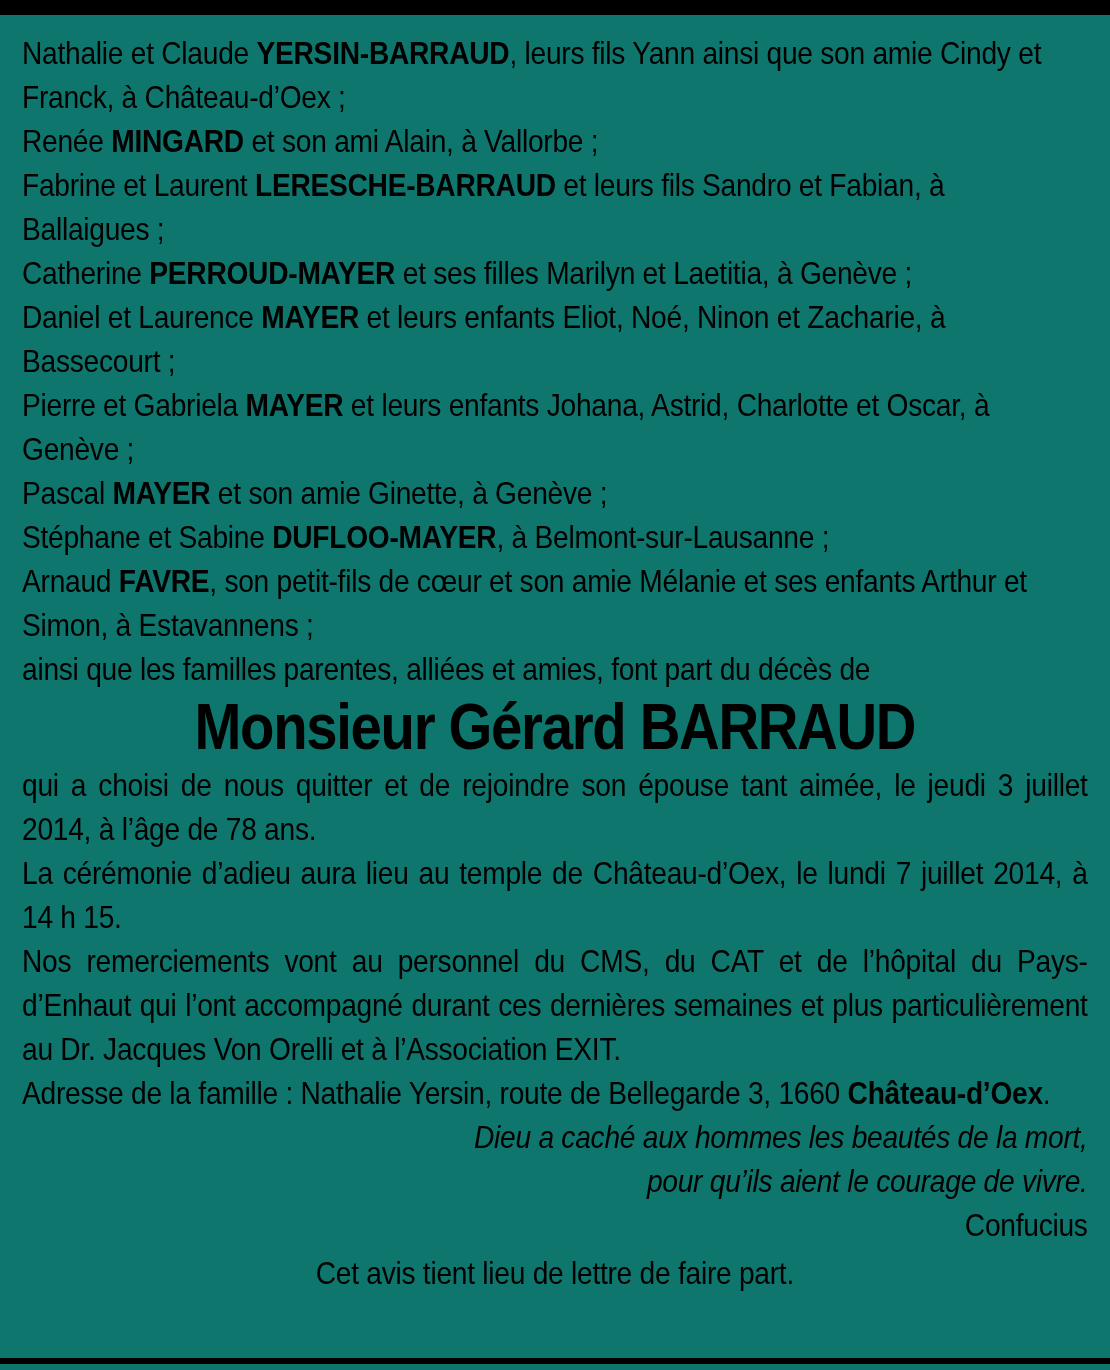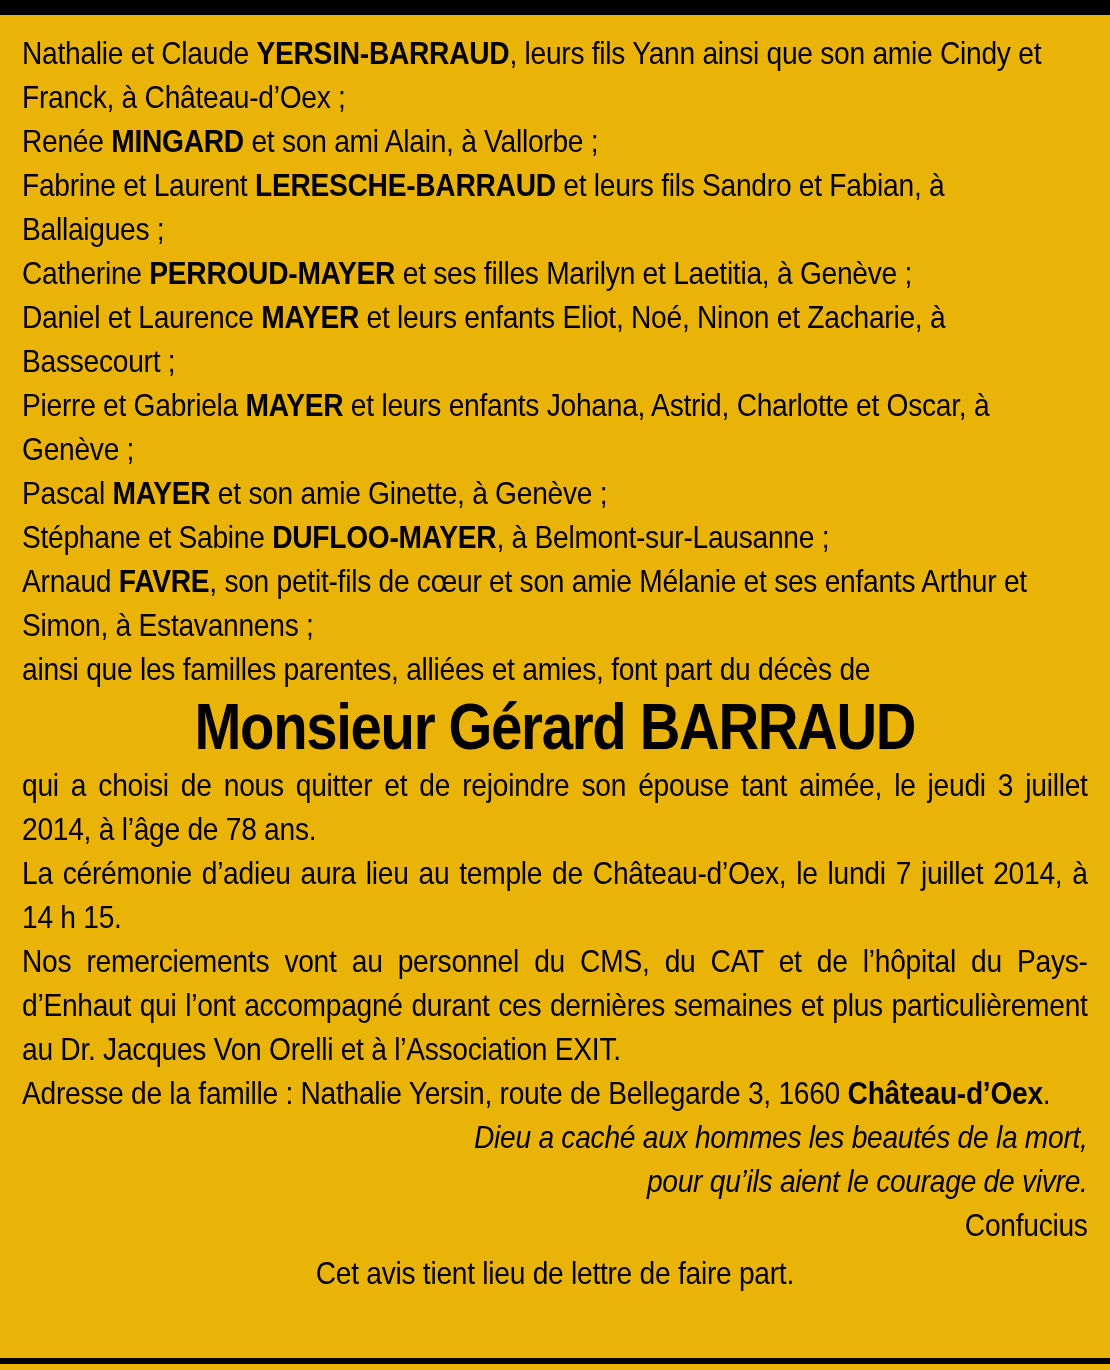--- a/index.html
+++ b/index.html
@@ -1,20 +1,20 @@
 <!DOCTYPE html>
 <html><head>
 <meta charset="utf-8">
 <style>
   html, body { margin: 0; padding: 0; background: #ffffff; }
   .sheet {
     position: relative;
     width: 1110px;
     height: 1370px;
-    background: #eab308;
+    background: #0f766e;
     overflow: hidden;
     color: #000000;
     font-family: "Liberation Sans", sans-serif;
   }
   .rule { background: #000000; width: 100%; }
   .rule.top { height: 15px; }
   .rule.bottom { position: absolute; left: 0; top: 1358px; height: 6px; }
 
   
   .squeeze {

